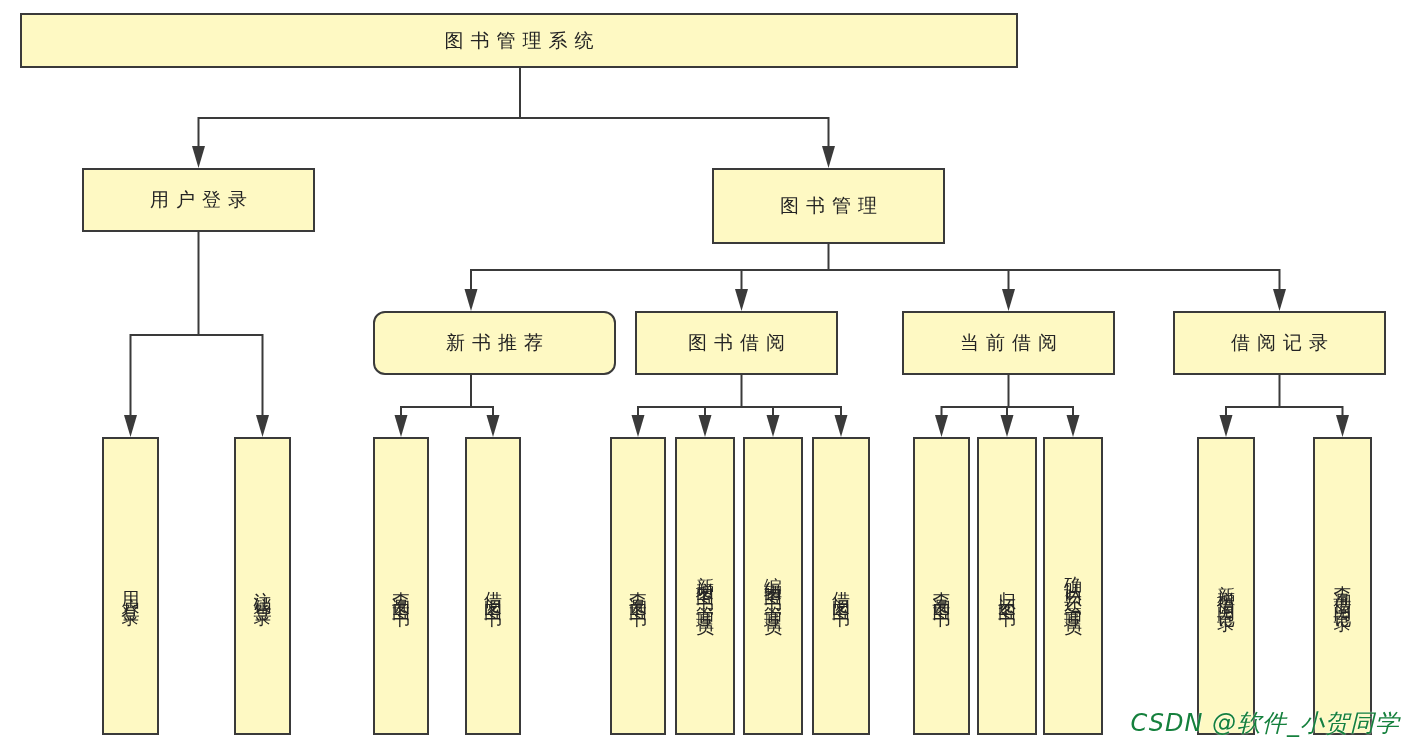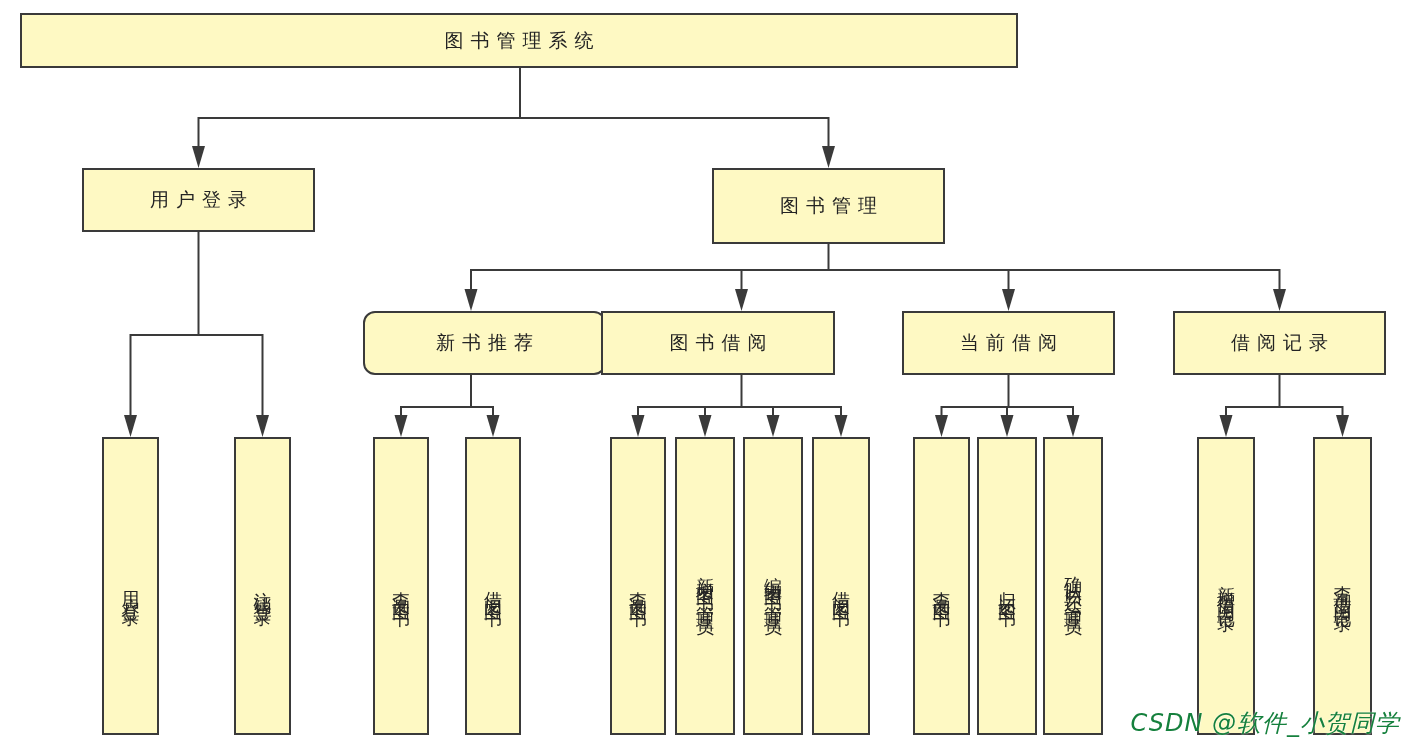--- a/index.html
+++ b/index.html
@@ -17,22 +17,22 @@
   .hbox span{margin-right:-7px;white-space:nowrap;}
   .vbox{font-size:18px;}
   .vbox span{
     writing-mode:vertical-rl;text-orientation:mixed;
     letter-spacing:6px;line-height:1;margin-bottom:-6px;white-space:nowrap;
   }
   
   .p-root{left:20px;top:13px;width:998px;height:55px;}
   .p-l2-0{left:82px;top:168px;width:233px;height:64px;}
   .p-l2-1{left:712px;top:168px;width:233px;height:76px;}
-  .p-l3-0{left:363px;top:311px;width:243px;height:64px;border-radius:12px;}
-  .p-l3-1{left:601px;top:311px;width:234px;height:64px;}
+  .p-l3-0{left:373px;top:311px;width:243px;height:64px;border-radius:12px;}
+  .p-l3-1{left:635px;top:311px;width:203px;height:64px;}
   .p-l3-2{left:902px;top:311px;width:213px;height:64px;}
   .p-l3-3{left:1173px;top:311px;width:213px;height:64px;}
   .leaf{top:437px;height:298px;}
   .p-lf-0{left:102px;width:57px;}
   .p-lf-1{left:234px;width:57px;}
   .p-lf-2{left:373px;width:56px;}
   .p-lf-3{left:465px;width:56px;}
   .p-lf-4{left:610px;width:56px;}
   .p-lf-5{left:675px;width:60px;}
   .p-lf-6{left:743px;width:60px;}

